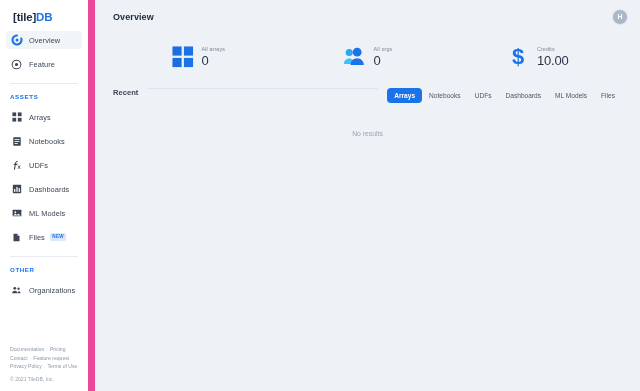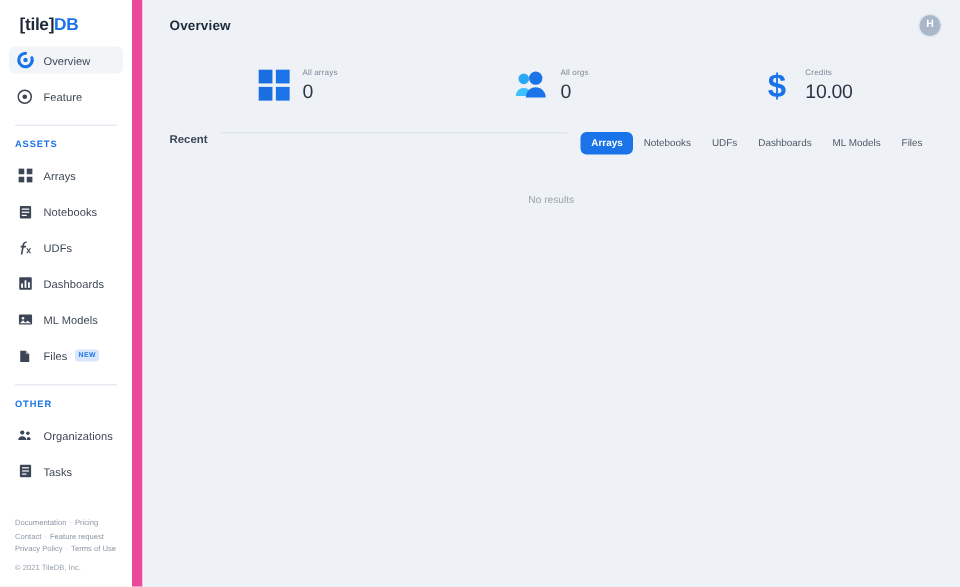--- a/index.html
+++ b/index.html
@@ -336,31 +336,20 @@
         <svg width="11" height="10" viewBox="0 0 24 24">
           <circle cx="8" cy="8" r="3.4" fill="#3c4656"></circle>
           <circle cx="17" cy="9" r="2.8" fill="#3c4656"></circle>
           <path d="M1.5 20c0-3.6 2.9-6 6.5-6s6.5 2.4 6.5 6z" fill="#3c4656"></path>
           <path d="M15 20c0-2.8 1.1-5 3.3-5 2 0 3.2 2.2 3.2 5z" fill="#3c4656"></path>
         </svg>
       </span>
       <span class="nav-label">Organizations</span>
     </div>
 
-    <div class="nav-item">
-      <span class="nav-ico">
-        <svg width="10" height="10" viewBox="0 0 24 24">
-          <rect x="3" y="2" width="18" height="20" rx="1.6" fill="#3c4656"></rect>
-          <rect x="6.5" y="6" width="11" height="1.9" fill="#ffffff"></rect>
-          <rect x="6.5" y="11" width="11" height="1.9" fill="#ffffff"></rect>
-          <rect x="6.5" y="16" width="7" height="1.9" fill="#ffffff"></rect>
-        </svg>
-      </span>
-      <span class="nav-label">Tasks</span>
-    </div>
   </div>
 
   <div id="side-footer">
     <div>
       <a>Documentation</a><span class="dot">·</span><a>Pricing</a>
     </div>
     <div>
       <a>Contact</a><span class="dot">·</span><a>Feature request</a>
     </div>
     <div>

